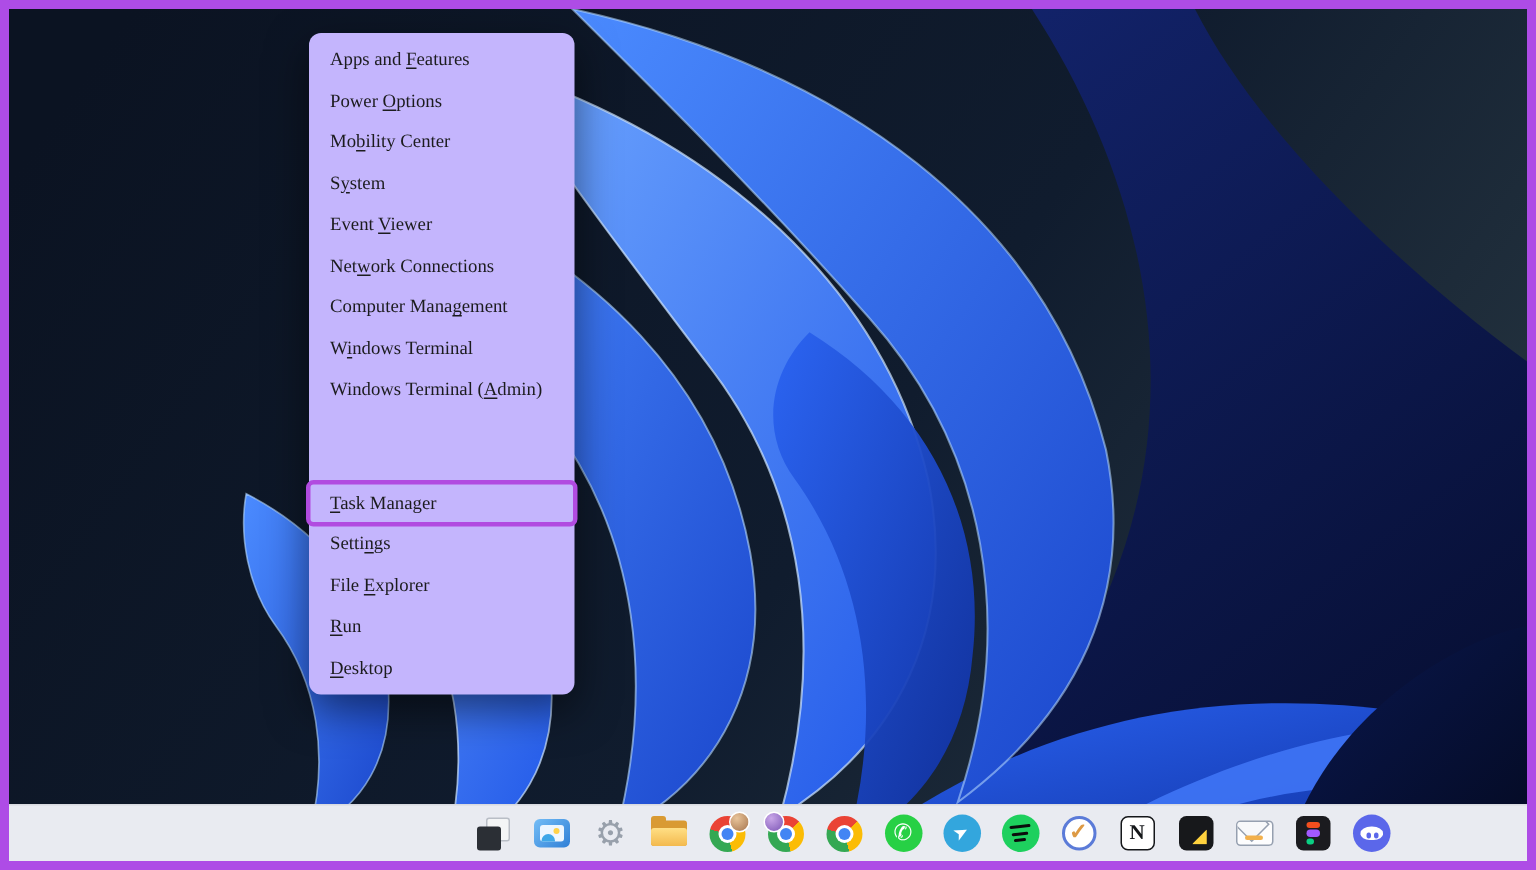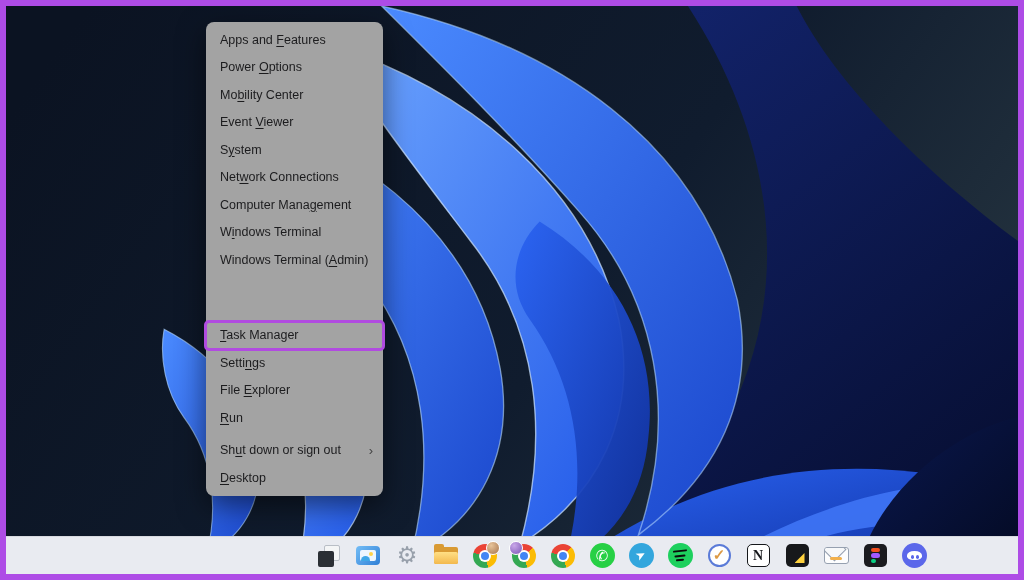--- a/index.html
+++ b/index.html
@@ -2,22 +2,22 @@
 <html><head>
 <meta charset="utf-8">
 <style>
   html,body{margin:0;padding:0;background:#2a2a2e;font-family:"Liberation Sans",sans-serif;}
   .frame{position:relative;width:1024px;height:580px;box-sizing:border-box;
          border:6px solid #ae4ce6;overflow:hidden;background:#0e1828;}
   
   .wallpaper{position:absolute;inset:0;width:100%;height:100%;display:block;}
   
   .context-menu{position:absolute;left:200px;top:16px;width:177px;
-    background:#a3a3a3;border-radius:8px;box-shadow:0 10px 28px rgba(0,0,0,.5);
-    padding:4px 0;z-index:5;}
+    background:#c4b5fd;border-radius:8px;box-shadow:0 10px 28px rgba(0,0,0,.5);
+    padding:4px 0;z-index:5;font-family:Liberation Serif, serif;}
   .menu-list{list-style:none;margin:0;padding:0;}
   .menu-item{height:27.5px;display:flex;align-items:center;
     padding:0 10px 0 14px;font-size:12.5px;color:#1c1c1e;cursor:default;
     border-radius:3px;position:relative;}
   .menu-item .label{flex:1;white-space:nowrap;}
   .menu-item .akey{text-decoration:underline;text-underline-offset:2px;}
   .menu-item .chevron{color:#444;font-size:13px;margin-left:6px;}
   .menu-item.sep-before{margin-top:5px;}
   .menu-item.highlighted{outline:3px solid #b14be0;outline-offset:-1px;margin-top:48px;}
   
@@ -146,24 +146,24 @@
         <li class="menu-item">
           <span class="label">Apps and <span class="akey">F</span>eatures</span>
         </li>
         <li class="menu-item">
           <span class="label">Power <span class="akey">O</span>ptions</span>
         </li>
         <li class="menu-item">
           <span class="label">Mo<span class="akey">b</span>ility Center</span>
         </li>
         <li class="menu-item">
+          <span class="label">S<span class="akey">y</span>stem</span>
+        </li>
+        <li class="menu-item">
           <span class="label">Event <span class="akey">V</span>iewer</span>
-        </li>
-        <li class="menu-item">
-          <span class="label">S<span class="akey">y</span>stem</span>
         </li>
         <li class="menu-item">
           <span class="label">Net<span class="akey">w</span>ork Connections</span>
         </li>
         <li class="menu-item">
           <span class="label">Computer Mana<span class="akey">g</span>ement</span>
         </li>
         <li class="menu-item">
           <span class="label">W<span class="akey">i</span>ndows Terminal</span>
         </li>
@@ -174,24 +174,20 @@
           <span class="label"><span class="akey">T</span>ask Manager</span>
         </li>
         <li class="menu-item">
           <span class="label">Setti<span class="akey">n</span>gs</span>
         </li>
         <li class="menu-item">
           <span class="label">File <span class="akey">E</span>xplorer</span>
         </li>
         <li class="menu-item">
           <span class="label"><span class="akey">R</span>un</span>
-        </li>
-        <li class="menu-item sep-before">
-          <span class="label">Sh<span class="akey">u</span>t down or sign out</span>
-          <span class="chevron">›</span>
         </li>
         <li class="menu-item">
           <span class="label"><span class="akey">D</span>esktop</span>
         </li>
       </ul>
   </nav>
 
   <div class="taskbar" style="background: rgb(233, 235, 241);">
     <div class="tb-row">
 

